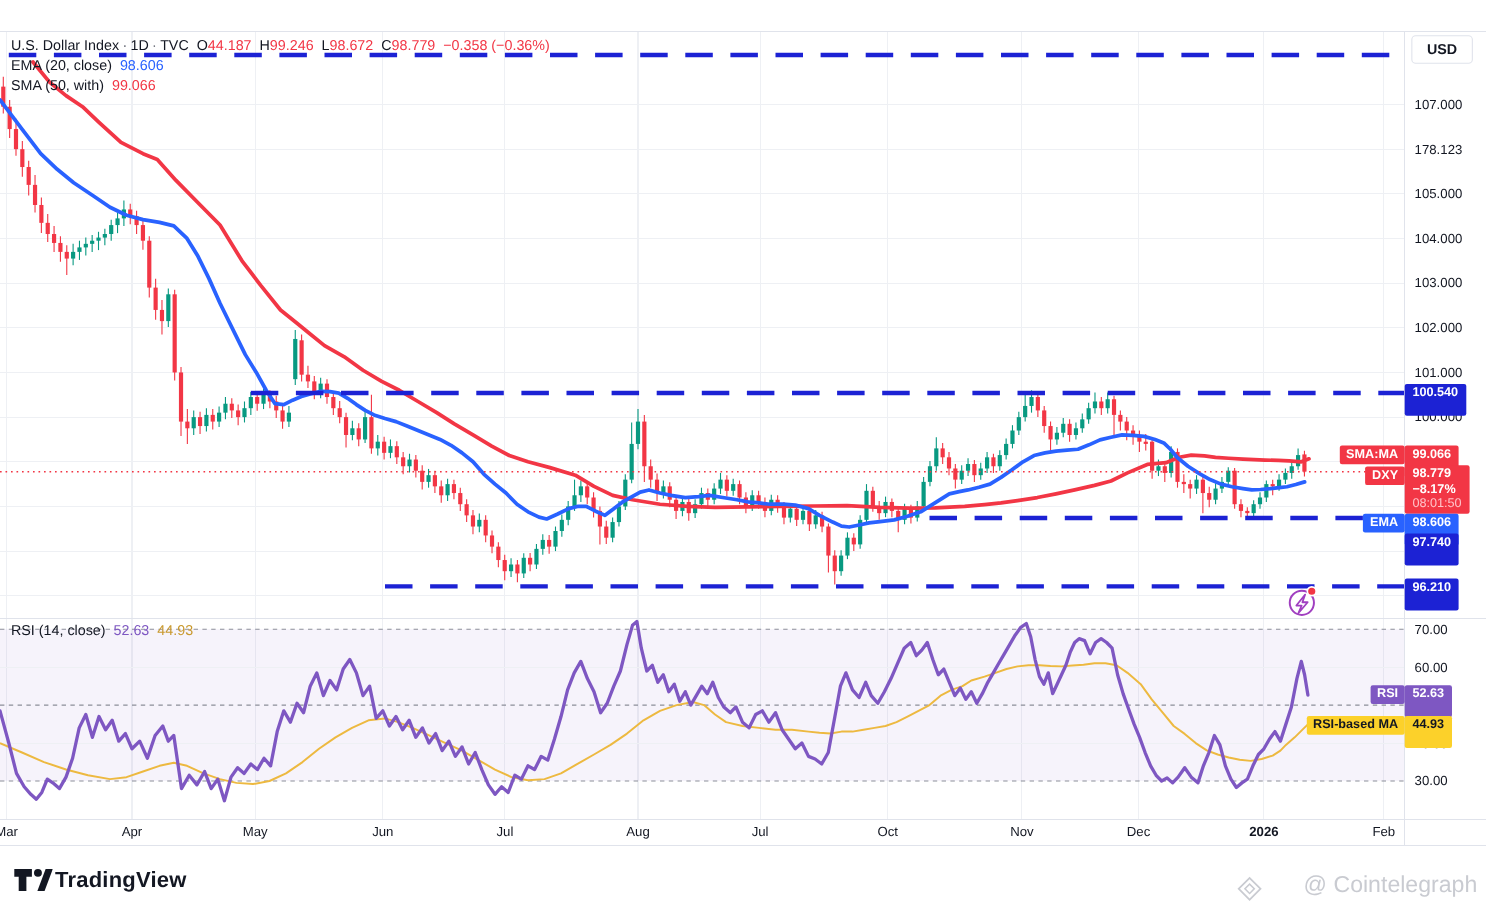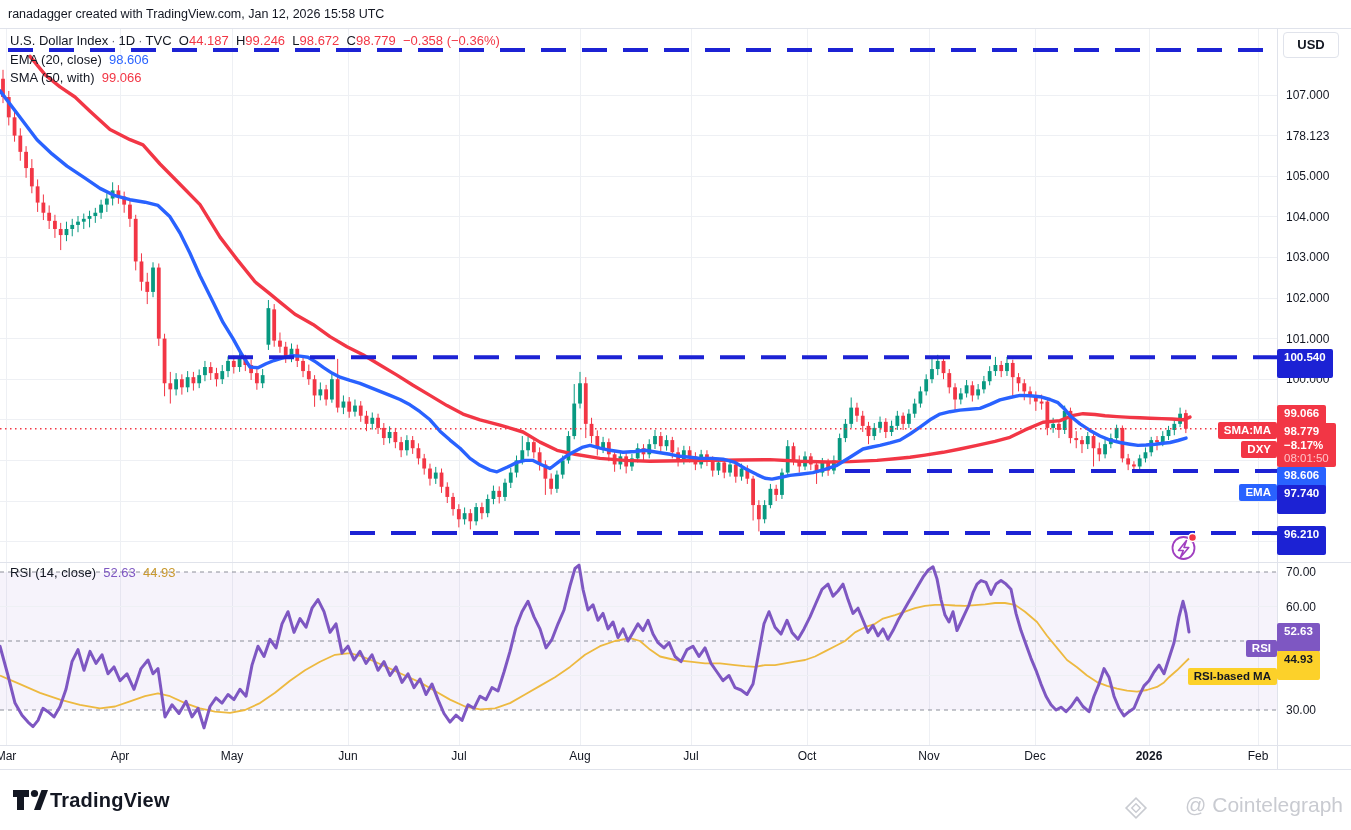--- a/index.html
+++ b/index.html
@@ -15,37 +15,36 @@
   .legend .gold{color:#C9992E;}
   .legend .sep{color:#6a6d78;padding:0 3px;}
   .tick{position:absolute;left:1286px;font-size:12px;color:#131722;transform:translateY(-50%);}
   .month{position:absolute;top:749px;font-size:12px;color:#131722;transform:translateX(-50%);}
   .month.bold{font-weight:bold;}
   .usd-btn{left:1283px;top:32px;width:54px;height:24px;border:1px solid #e0e3eb;border-radius:4px;
            background:#fff;font-size:13px;font-weight:600;color:#131722;text-align:center;line-height:24px;}
   .badge-value{position:absolute;left:1277px;height:29px;line-height:17px;padding:0 7px;font-size:11.5px;
                font-weight:700;color:#fff;border-radius:2px;white-space:nowrap;}
   .badge-label{position:absolute;right:74px;height:17px;line-height:17px;padding:0 6px;font-size:11.5px;
-               font-weight:700;color:#fff;border-radius:2px;white-space:nowrap;margin-top:17px;}
+               font-weight:700;color:#fff;border-radius:2px;white-space:nowrap;}
   .bg-red{background:#F23645;}
   .bg-navy{background:#1C22D4;}
   .bg-blue{background:#2962FF;}
   .bg-purple{background:#7E57C2;}
   .bg-yellow{background:#FCD12A;color:#131722;}
   .dxy-block{height:42px !important;line-height:13.5px !important;padding-top:2px;}
   .dxy-block .dim{color:#FFC2C8;font-weight:400;}
   #tv-logo-text{left:50px;top:789px;font-size:20px;font-weight:700;color:#131722;letter-spacing:.2px;}
   #ct-mark{right:8px;top:793px;font-size:21px;color:#C9CBD1;}
 </style>
 </head>
 <body>
 
 <div id="app">
 
-  <div class="abs" id="attribution">ranadagger created with TradingView.com, Jan 12, 2026 15:58 UTC</div>
 
   <svg id="chart-svg" class="abs" width="1351" height="830">
       <line x1="6" y1="29" x2="6" y2="745" stroke="#eef0f4" stroke-width="1" shape-rendering="crispEdges"></line>
       <line x1="120" y1="29" x2="120" y2="745" stroke="#eef0f4" stroke-width="1" shape-rendering="crispEdges"></line>
       <line x1="232" y1="29" x2="232" y2="745" stroke="#eef0f4" stroke-width="1" shape-rendering="crispEdges"></line>
       <line x1="348" y1="29" x2="348" y2="745" stroke="#eef0f4" stroke-width="1" shape-rendering="crispEdges"></line>
       <line x1="459" y1="29" x2="459" y2="745" stroke="#eef0f4" stroke-width="1" shape-rendering="crispEdges"></line>
       <line x1="580" y1="29" x2="580" y2="745" stroke="#eef0f4" stroke-width="1" shape-rendering="crispEdges"></line>
       <line x1="691" y1="29" x2="691" y2="745" stroke="#eef0f4" stroke-width="1" shape-rendering="crispEdges"></line>
       <line x1="807" y1="29" x2="807" y2="745" stroke="#eef0f4" stroke-width="1" shape-rendering="crispEdges"></line>

